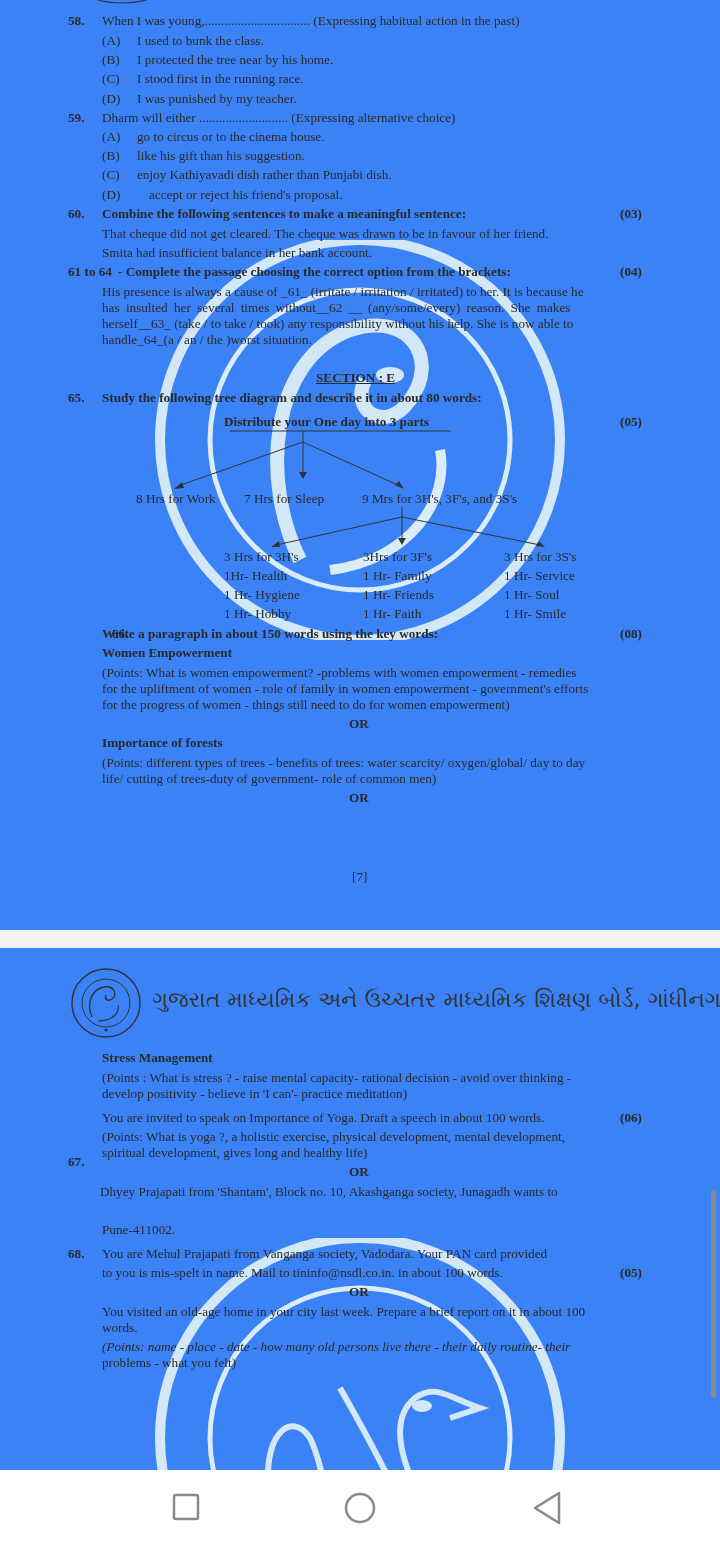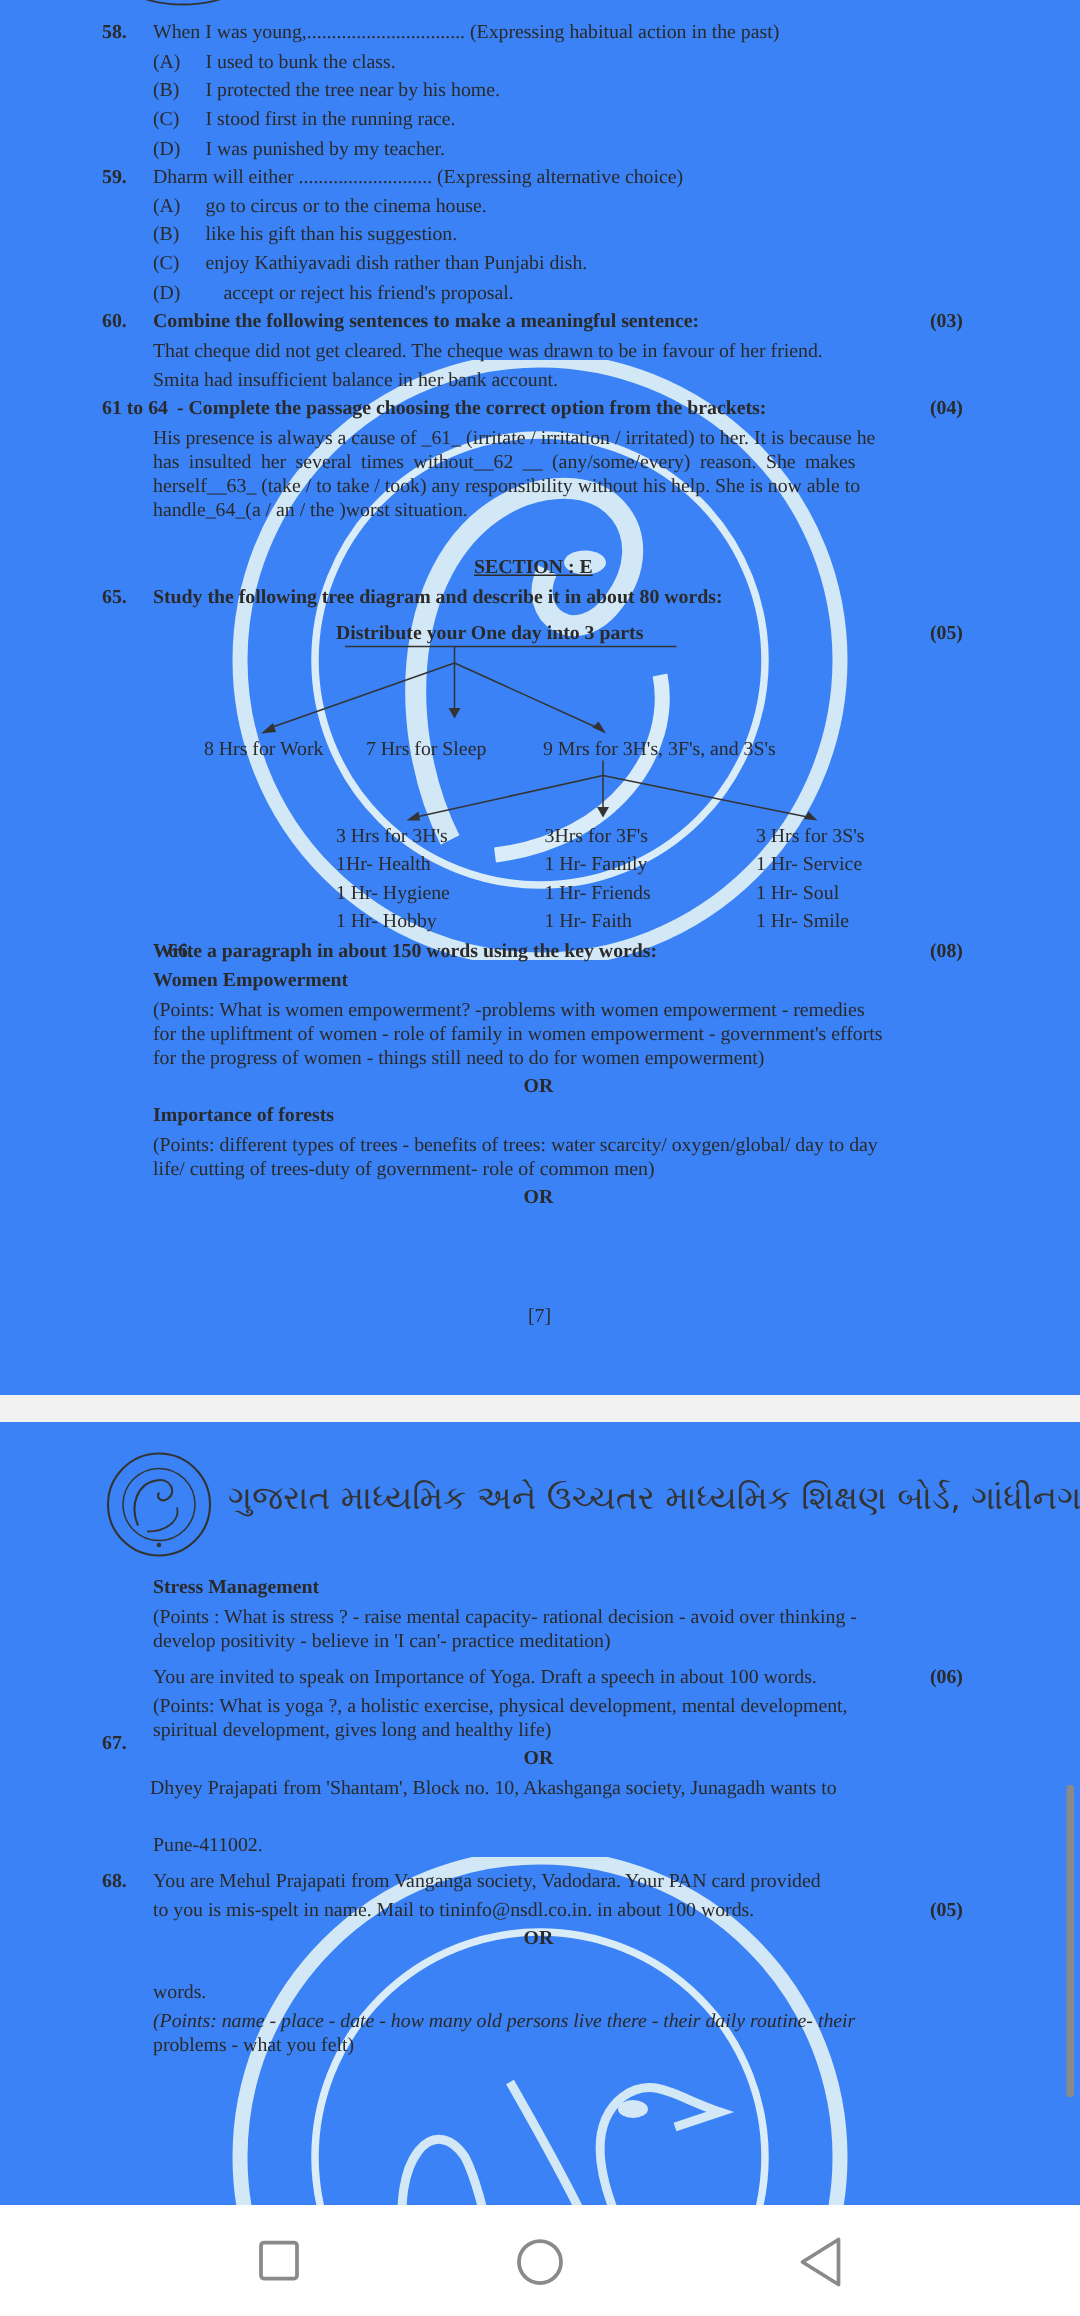--- a/index.html
+++ b/index.html
@@ -165,20 +165,21 @@
   <div class="abs" style="left:102px;top:197px;">spiritual development, gives long and healthy life)</div>
   <div class="abs b" style="left:349px;top:216px;">OR</div>
   <div class="abs" style="left:100px;top:236px;">Dhyey Prajapati from 'Shantam', Block no. 10, Akashganga society, Junagadh wants to</div>
   <div class="abs" style="left:102px;top:274px;">Pune-411002.</div>
 
   <div class="abs qnum" style="left:68px;top:298px;">68.</div>
   <div class="abs" style="left:102px;top:298px;">You are Mehul Prajapati from Vanganga society, Vadodara. Your PAN card provided</div>
   <div class="abs" style="left:102px;top:317px;">to you is mis-spelt in name. Mail to tininfo@nsdl.co.in. in about 100 words.</div>
   <div class="abs marks" style="left:620px;top:317px;">(05)</div>
   <div class="abs b" style="left:349px;top:336px;">OR</div>
+  <div class="abs" style="left:102px;top:356px;">You visited an old-age home in your city last week. Prepare a brief report on it in about 100</div>
   <div class="abs" style="left:102px;top:372px;">words.</div>
   <div class="abs" style="left:102px;top:391px;font-style:italic;">(Points: name - place - date - how many old persons live there - their daily routine- their</div>
   <div class="abs" style="left:102px;top:407px;">problems - what you felt)</div>
 </div>
 
 <div id="scrollbar"></div>
 
 <div id="navbar">
   <svg class="navbtn" style="left:172px;top:23px;" width="28" height="28" viewBox="0 0 28 28">
     <rect x="2" y="2" width="24" height="24" rx="2" fill="none" stroke="#8a8a8a" stroke-width="2.5"></rect>

